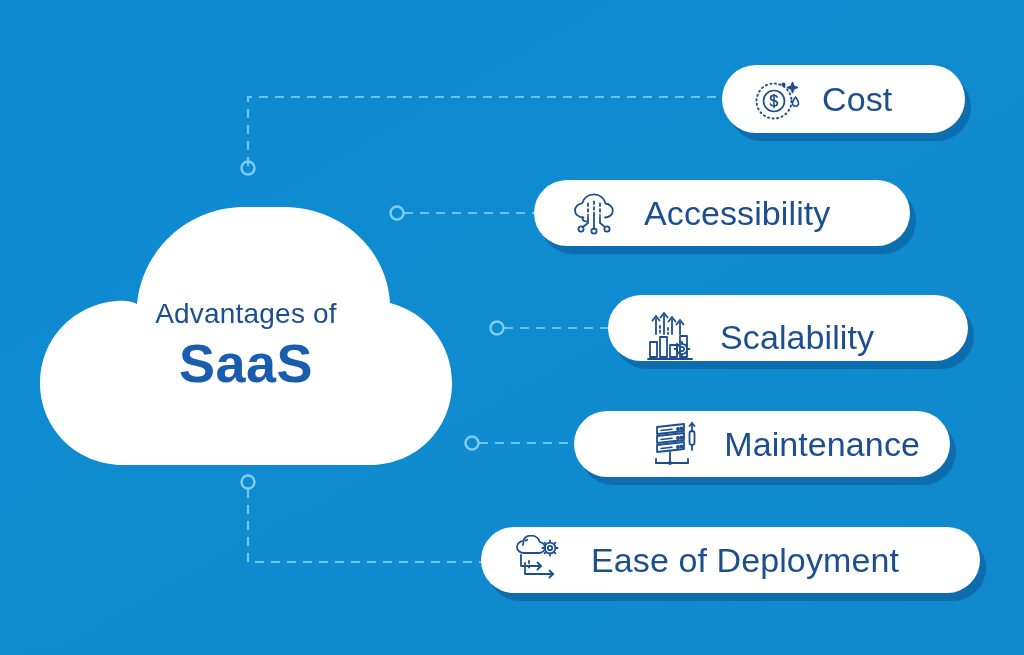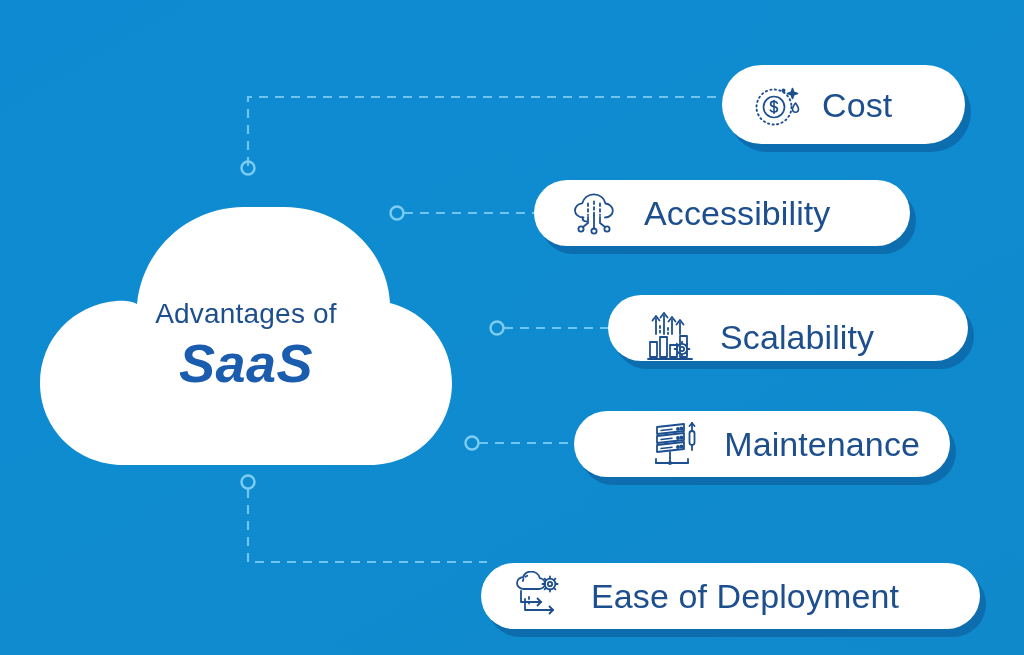--- a/index.html
+++ b/index.html
@@ -53,21 +53,20 @@
     color: #1d4f8f;
     font-weight: 400;
   }
   .cloud-line2 {
     font-size: 54px;
     line-height: 60px;
     letter-spacing: 0.5px;
     color: #1a5cad;
     font-weight: 600;
     margin-top: 2px;
-    font-style: italic;
   }
 
   
   .pill {
     position: absolute;
     display: flex;
     align-items: center;
     background: #ffffff;
     border-radius: 999px;
     box-shadow: 6px 8px 0 0 rgba(11, 86, 150, 0.55);
@@ -82,33 +81,33 @@
   .pill-label {
     color: #1d4f8f;
     font-size: 34px;
     line-height: 38px;
     white-space: nowrap;
     font-weight: 400;
     letter-spacing: 0.1px;
   }
 
   
-  #pill-cost        { left: 722px; top: 65px;  width: 243px; height: 79px; padding: 0 26px 0 30px; }
+  #pill-cost        { left: 722px; top: 65px;  width: 243px; height: 68px; padding: 0 26px 0 30px; }
   #pill-cost .pill-icon { margin-right: 20px; }
 
   #pill-accessibility { left: 534px; top: 180px; width: 376px; height: 66px; padding: 0 30px 0 34px; text-align: center; }
   #pill-accessibility .pill-icon { margin-right: 22px; }
 
   #pill-scalability { left: 608px; top: 295px; width: 360px; height: 66px; padding: 17px 30px 0 36px; }
   #pill-scalability .pill-icon { margin-right: 20px; }
 
   #pill-maintenance { left: 574px; top: 411px; width: 376px; height: 66px; padding: 0 30px 0 30px; justify-content: flex-end; }
   #pill-maintenance .pill-icon { margin-right: 20px; }
 
-  #pill-deployment  { left: 481px; top: 527px; width: 499px; height: 66px; padding: 0 30px 0 30px; margin-top: 36px; }
+  #pill-deployment  { left: 481px; top: 527px; width: 499px; height: 66px; padding: 0 30px 0 30px; }
   #pill-deployment .pill-icon { margin-right: 22px; }
 
   .icon-svg { display: block; }
 </style>
 </head>
 <body>
 
 <div id="stage">
 
   <svg id="connectors" viewBox="0 0 1024 655" xmlns="http://www.w3.org/2000/svg">

